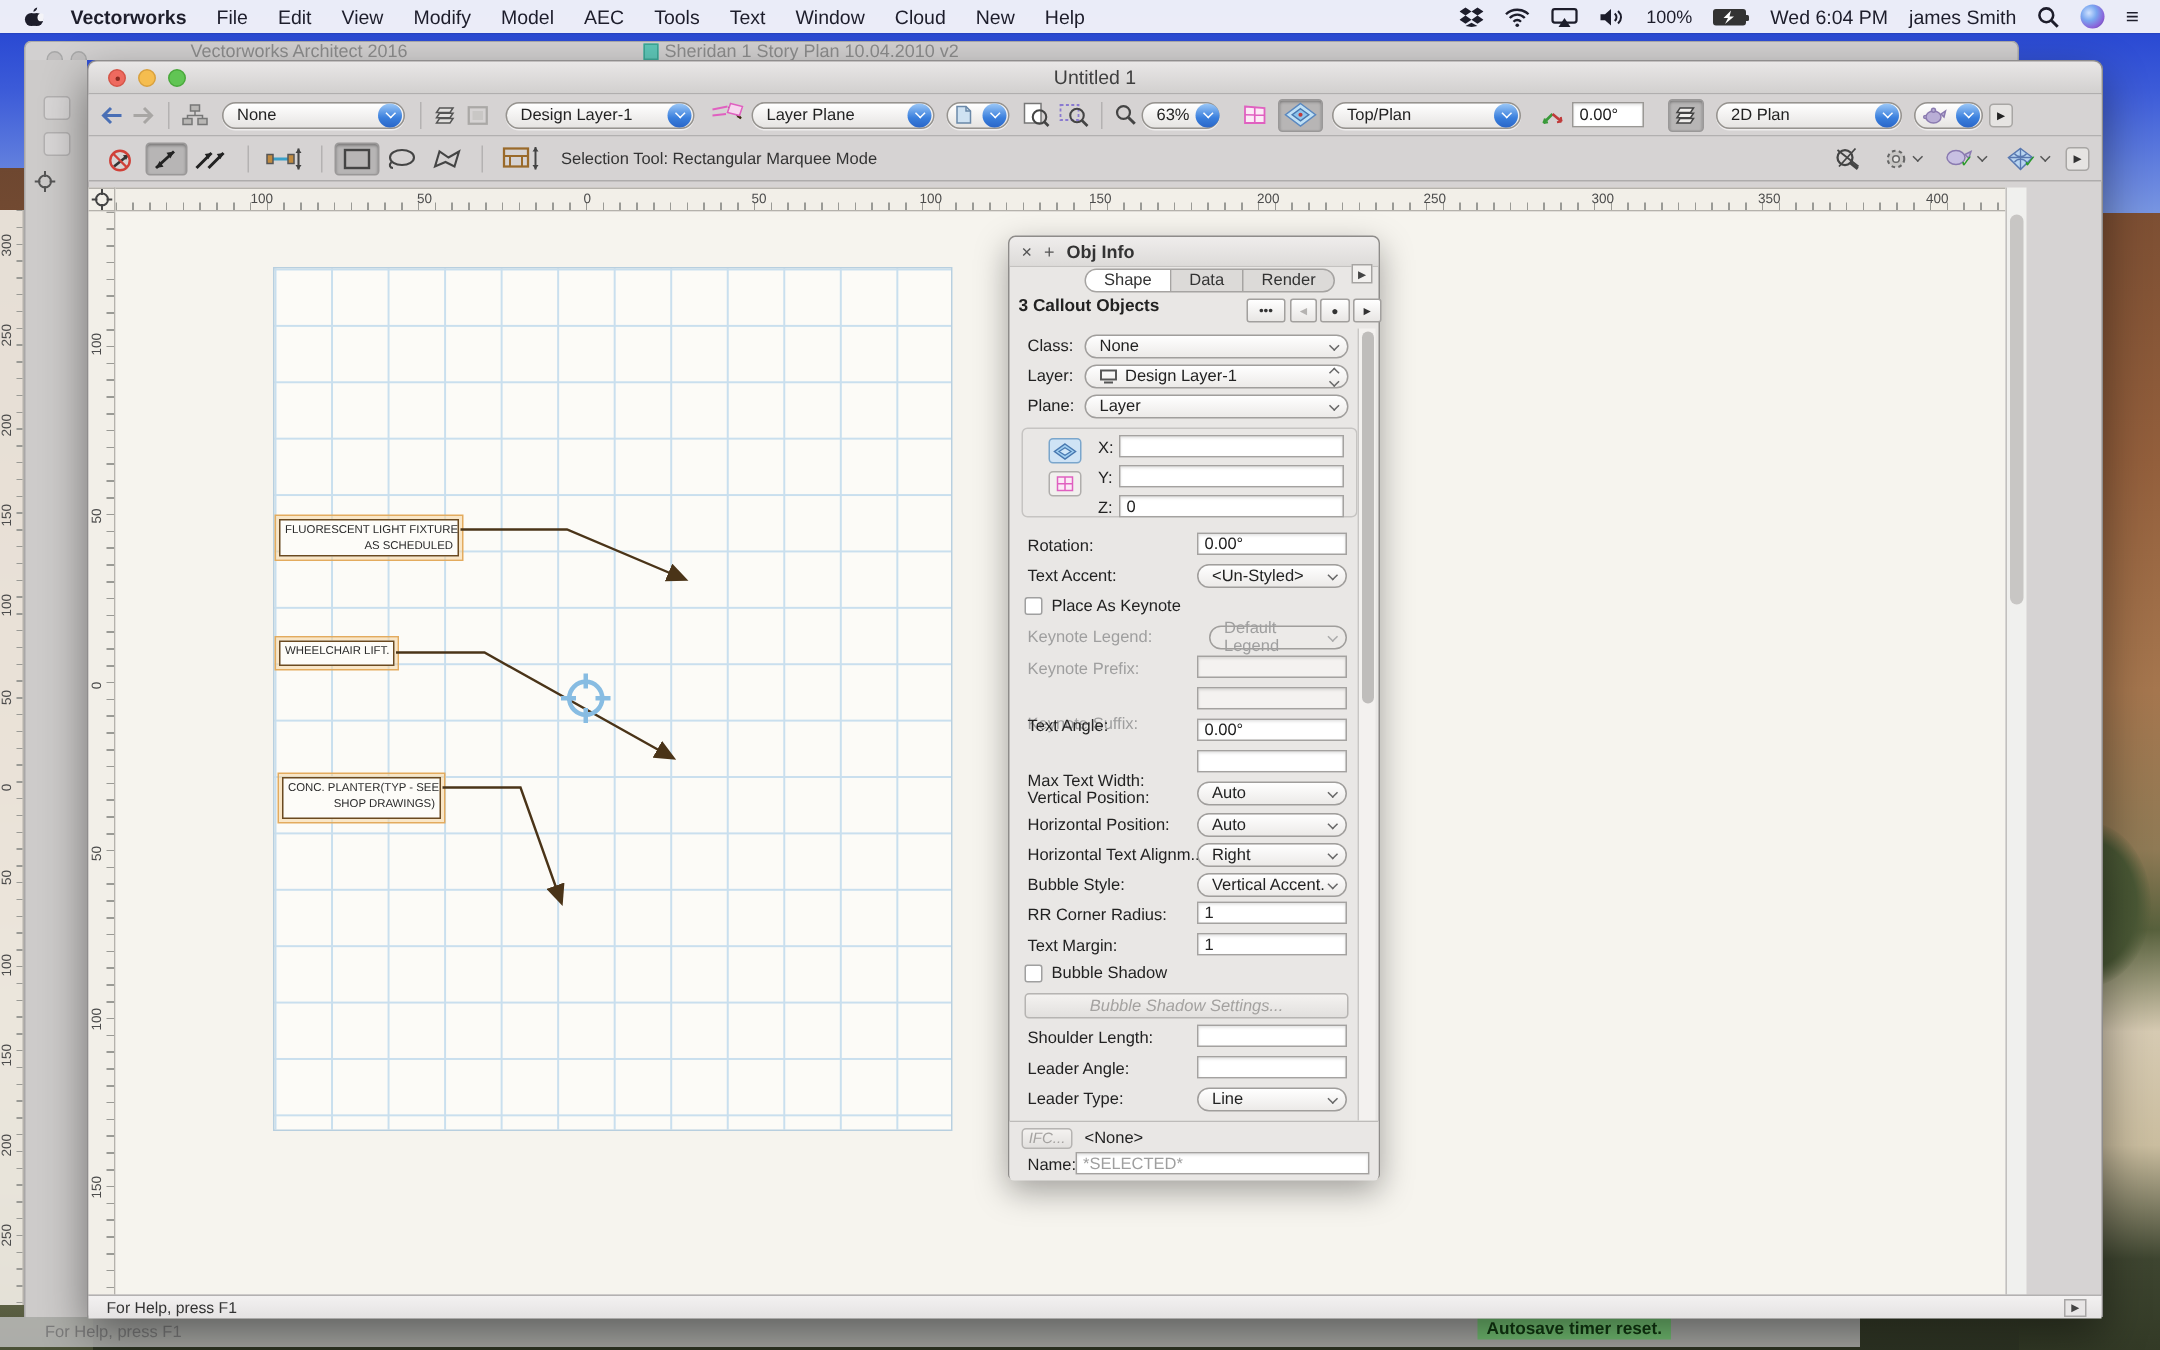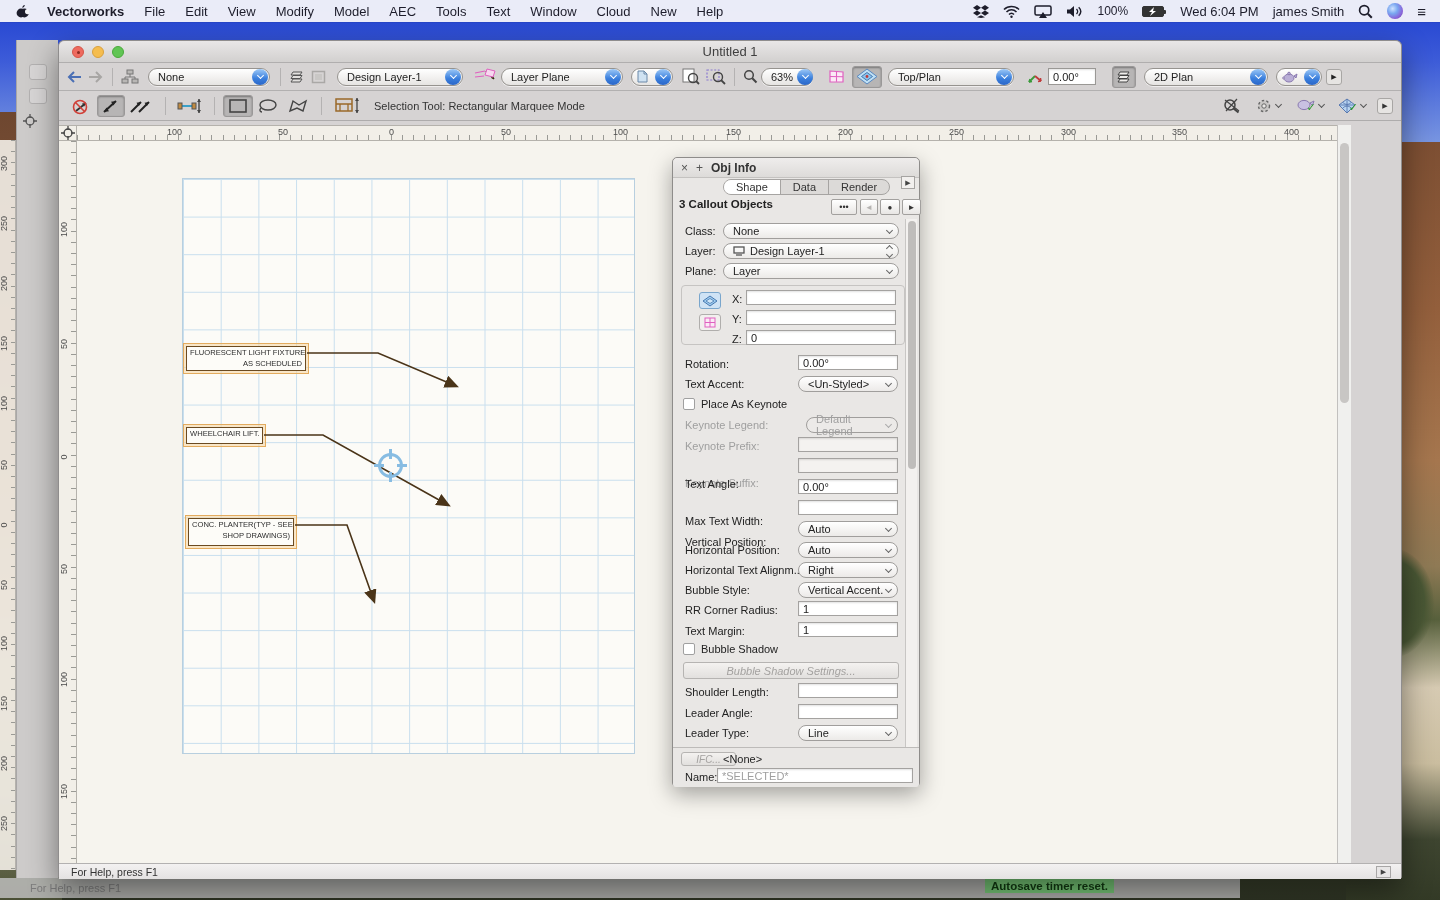--- a/index.html
+++ b/index.html
@@ -152,20 +152,29 @@
 </style>
 </head>
 <body>
 <div id="stage">
 
   <div id="wall"></div>
   <div id="rockL"></div>
   <div id="rockR"></div>
   <div id="treeR"></div>
 
+  <div id="bgwin-title">
+    <div class="dimlight" style="left:14px;"></div>
+    <div class="dimlight" style="left:30px;"></div>
+    <span class="abs" style="left:110px;top:-1px;">Vectorworks Architect 2016</span>
+    <span class="abs" style="left:412px;top:-1px;display:flex;align-items:center;gap:4px;">
+      <span style="width:10px;height:11px;background:#5ec7b8;border:1px solid #3da796;display:inline-block;"></span>
+      <span>Sheridan 1 Story Plan 10.04.2010 v2</span>
+    </span>
+  </div>
   <div id="bgwin-left">
     <div class="ghost-ico" style="top:24px;"></div>
     <div class="ghost-ico" style="top:48px;"></div>
     <svg class="abs" style="left:6px;top:74px;" width="14" height="14" viewBox="0 0 14 14">
       <circle cx="7" cy="7" r="4" fill="none" stroke="#555" stroke-width="1.3"></circle>
       <path d="M7 0v4M7 10v4M0 7h4M10 7h4" stroke="#555" stroke-width="1.3"></path>
     </svg>
   </div>
   <div id="bgruler">
     <div class="tickcol"></div>
@@ -600,21 +609,21 @@
     <input class="oi-tf" style="left: 125px; top: 279px; width: 100px; background: rgb(244, 242, 240);" readonly="">
     <span class="oi-row-label gray" style="top:319px;">Keynote Suffix:</span>
     <input class="oi-tf" style="left: 125px; top: 300px; width: 100px; background: rgb(244, 242, 240);" readonly="">
 
     <span class="oi-row-label" style="top:320px;">Text Angle:</span>
     <input class="oi-tf" style="left: 125px; top: 321px; width: 100px;" readonly="" value="0.00°">
 
     <span class="oi-row-label" style="top:345px;margin-top:12px;">Max Text Width:</span>
     <input class="oi-tf" style="left: 125px; top: 342px; width: 100px;" readonly="">
 
-    <span class="oi-row-label" style="top:378px;">Vertical Position:</span>
+    <span class="oi-row-label" style="top:368px;">Vertical Position:</span>
     <div class="dd2" style="left:125px;top:363px;width:100px;">
       <span>Auto</span>
         <span class="gchv"></span>
     </div>
     <span class="oi-row-label" style="top:386px;">Horizontal Position:</span>
     <div class="dd2" style="left:125px;top:384px;width:100px;">
       <span>Auto</span>
         <span class="gchv"></span>
     </div>
     <span class="oi-row-label" style="top:406px;">Horizontal Text Alignm...</span>
@@ -646,21 +655,21 @@
     <div class="dd2" style="left:125px;top:567px;width:100px;">
       <span>Line</span>
         <span class="gchv"></span>
     </div>
 
     <div id="oi-scroll">
         <div class="thumb"></div>
       </div>
 
     <div id="oi-bottom">
-      <div class="btn-dis" style="position:absolute;left:8px;top:4px;width:55px;height:14px;font-size:10px;">IFC...</div>
+      <div class="btn-dis" style="position:absolute;left:8px;top:4px;width:34px;height:14px;font-size:10px;">IFC...</div>
       <span class="oi-row-label" style="left:50px;top:5px;">&lt;None&gt;</span>
       <span class="oi-row-label" style="left:12px;top:23px;">Name:</span>
       <input class="oi-tf gray" style="left: 44px; top: 20px; width: 196px; color: rgb(159, 159, 159);" readonly="" value="*SELECTED*">
     </div>
   </div>
 
   <div id="menubar">
     <span class="mitem" style="padding:0 8px 0 16px;">
       <svg width="13" height="15" viewBox="0 0 13 15">
         <circle cx="5" cy="9" r="4.4" fill="#1d1d2b"></circle>

